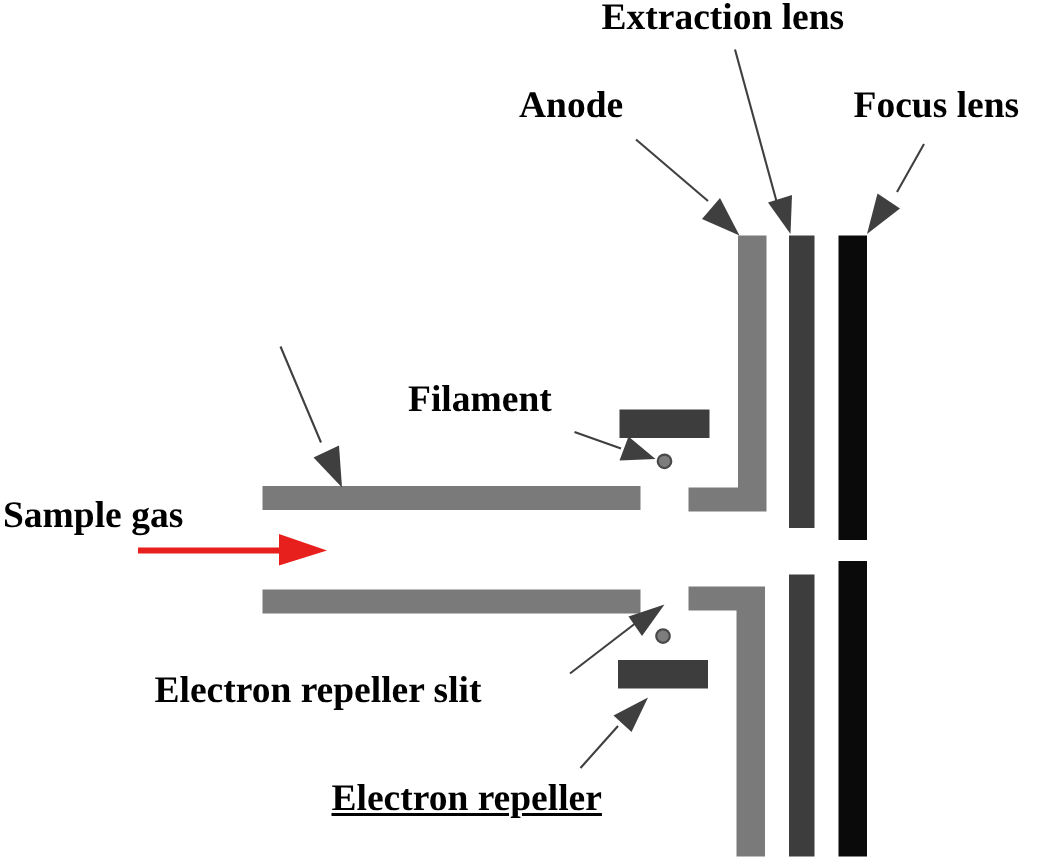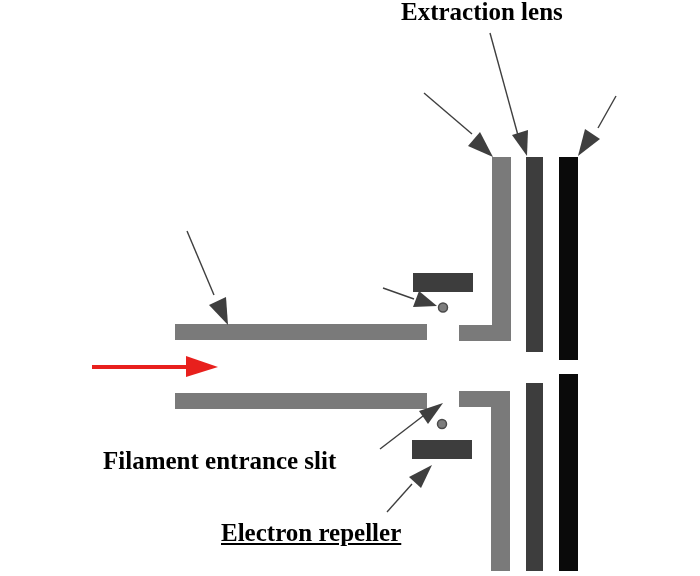--- a/index.html
+++ b/index.html
@@ -104,15 +104,19 @@
       <polygon class="ptr-head" points="432,465 421,488 409,477"></polygon>
     </g>
 
     <g>
       <line class="red-line" x1="92" y1="367" x2="190" y2="367"></line>
       <polygon class="red-head" points="218,367 186,356 186,377"></polygon>
     </g>
   </svg>
 
   <div class="lbl" style="left:401px; top:-2px;">Extraction lens</div>
-  <div class="lbl" style="left:103px; top:447px;">Filament entrance slit</div>
+  <div class="lbl" style="left:346px; top:57px;">Anode</div>
+  <div class="lbl" style="left:569px; top:57px;">Focus lens</div>
+  <div class="lbl" style="left:272px; top:253px;">Filament</div>
+  <div class="lbl" style="left:2px; top:330px;">Sample gas</div>
+  <div class="lbl" style="left:103px; top:447px;">Electron repeller slit</div>
   <div class="lbl" style="left:221px; top:519px;text-decoration:underline;">Electron repeller</div>
 </div>
 
 </body></html>

